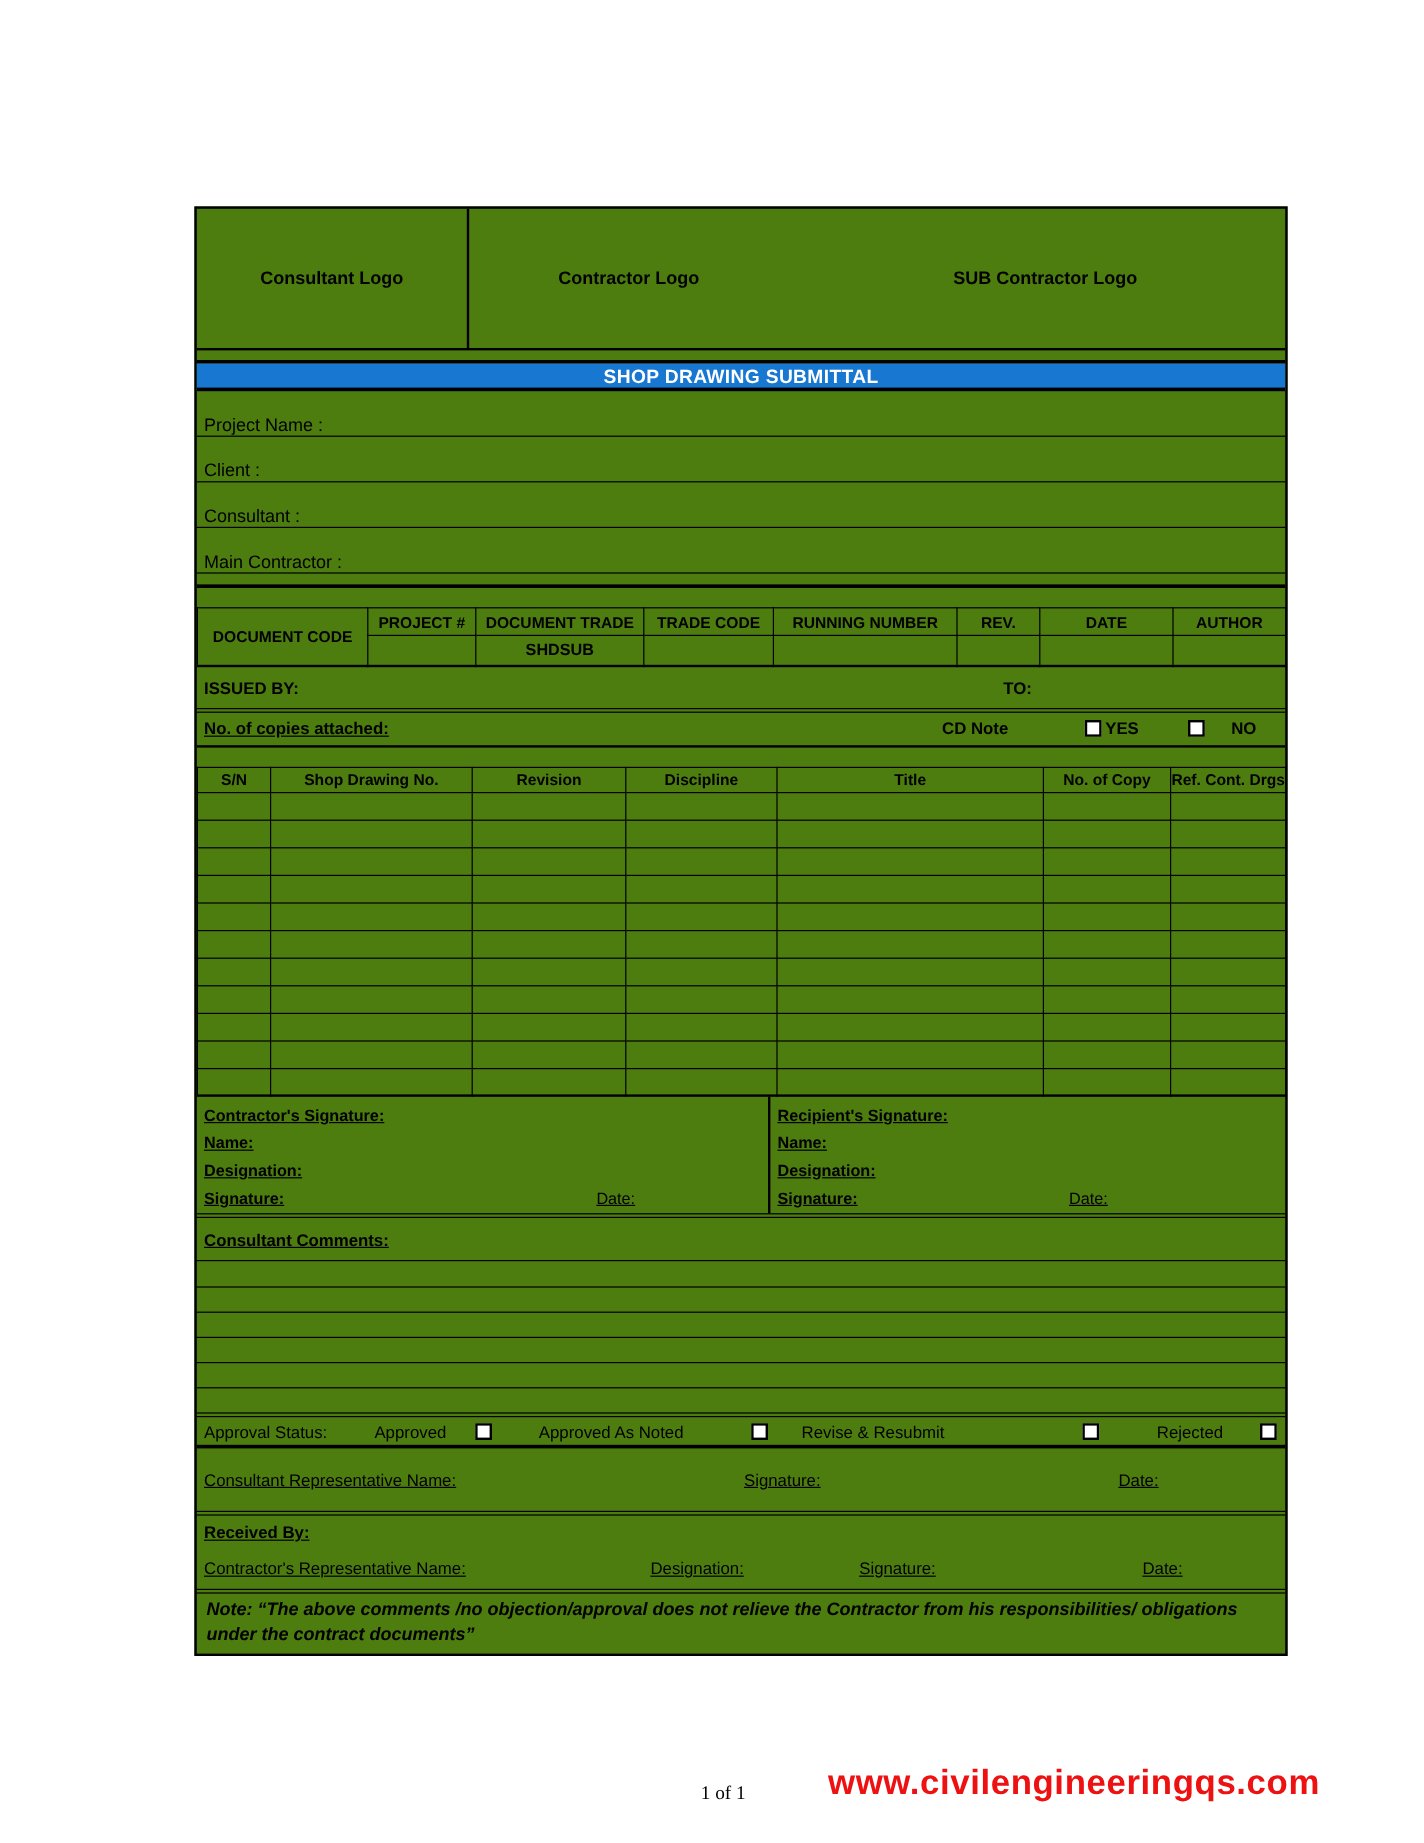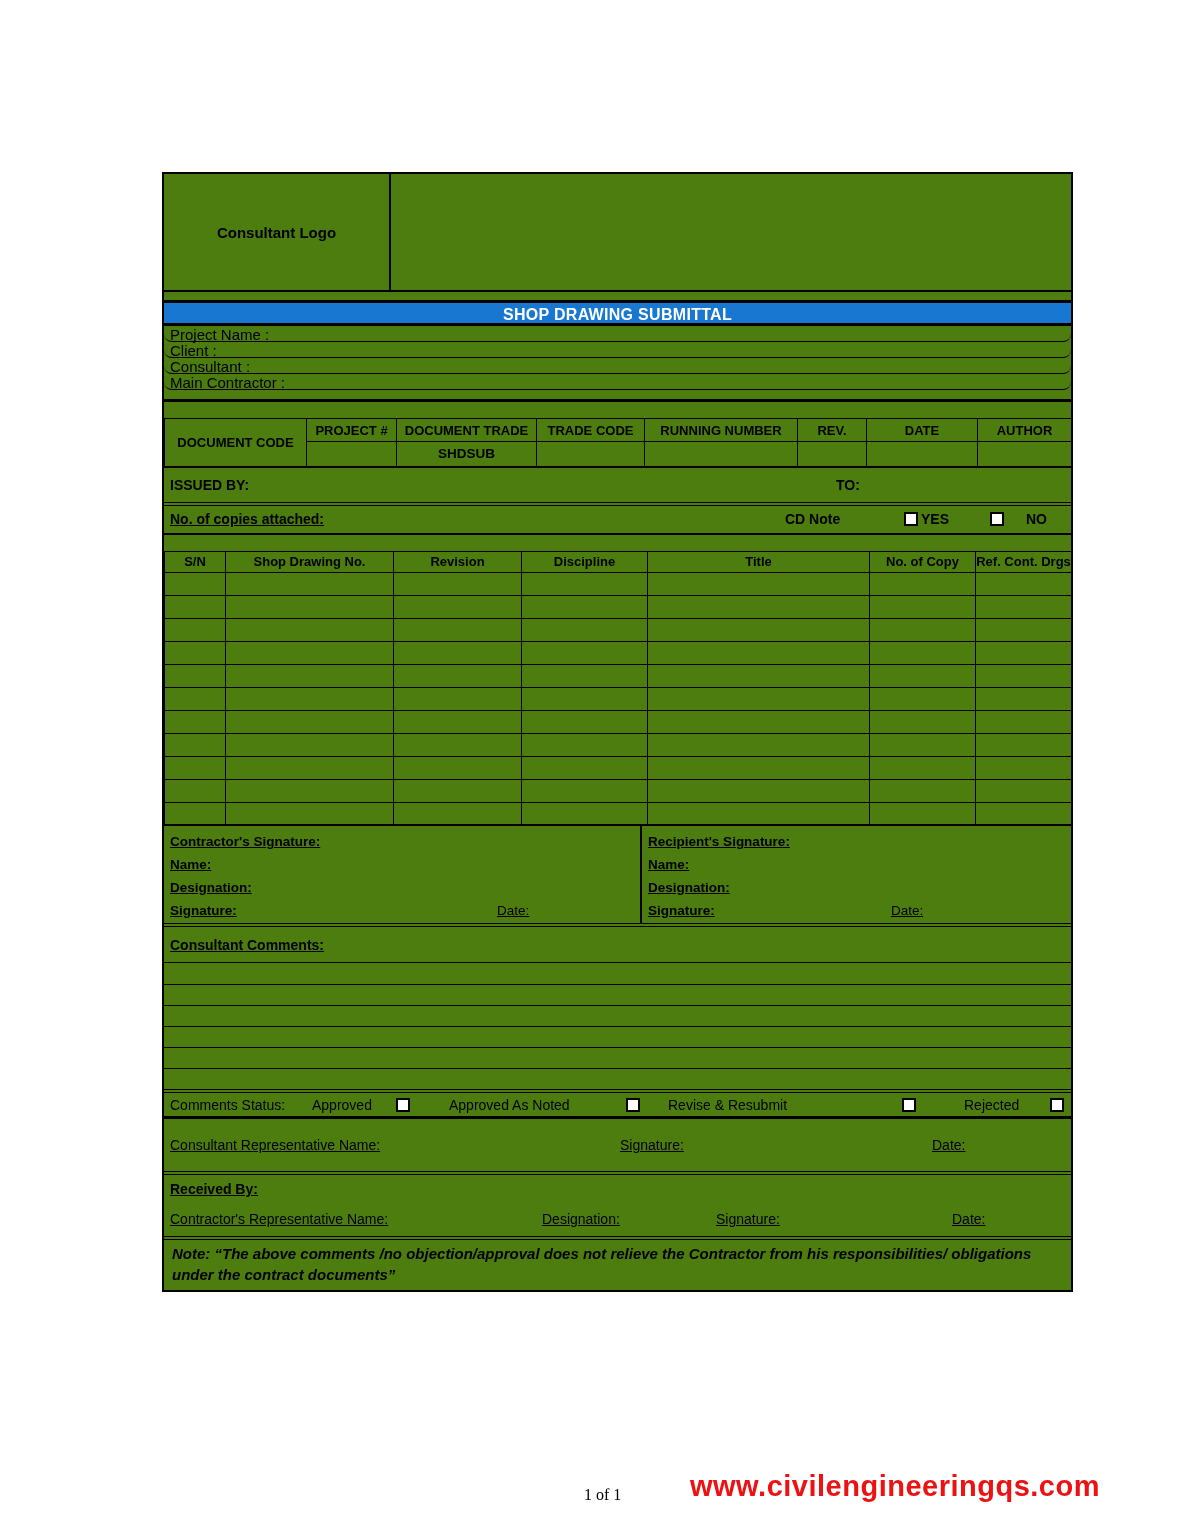--- a/index.html
+++ b/index.html
@@ -31,22 +31,22 @@
   .gap-row { height:11px; border-bottom:3px solid #000; }
 
   .title-bar {
     height:23px; background:#1877D1; border-bottom:3px solid #000;
     color:#fff; font-weight:bold; font-size:16px; line-height:23px;
     text-align:center; letter-spacing:.3px;
   }
 
   
   .info-row {
-    height:16px; border-bottom:1px solid #000;
-    display:flex; align-items:flex-start; padding-left:6px; font-size:15px;border-radius:10px;
+    height:38px; border-bottom:1px solid #000;
+    display:flex; align-items:flex-end; padding-left:6px; font-size:15px;
   }
   .blank-strip { height:12px; border-bottom:3px solid #000; }
 
   
   table { border-collapse:collapse; width:100%; table-layout:fixed;margin-top:16px; }
   .doc-table { border-bottom:2px solid #000; }
   .doc-table th, .doc-table td {
     border:1px solid #000; text-align:center; font-size:13px; font-weight:bold;
   }
   .doc-table th { height:23px; }
@@ -128,20 +128,24 @@
   }
 </style>
 </head>
 <body>
 
 <div class="form">
 
   <div class="logo-row">
     <div class="logo-cell-left">
       <span>Consultant Logo</span>
+    </div>
+    <div class="logo-cell-right">
+      <span class="contractor-logo">Contractor Logo</span>
+      <span class="subcontractor-logo">SUB Contractor Logo</span>
     </div>
   </div>
 
   <div class="gap-row"></div>
 
   <div class="title-bar">SHOP DRAWING SUBMITTAL</div>
 
   <div class="info-row">
     <span>Project Name :</span>
   </div>
@@ -355,21 +359,21 @@
   <div class="comments-rows">
       <div class="comment-row"></div>
       <div class="comment-row"></div>
       <div class="comment-row"></div>
       <div class="comment-row"></div>
       <div class="comment-row"></div>
       <div class="comment-row"></div>
     </div>
 
   <div class="approval-row">
-    <span style="left:6px">Comments Status:</span>
+    <span style="left:6px">Approval Status:</span>
     <span style="left:148px">Approved</span>
     <span class="cb" style="left:232px"></span>
     <span style="left:285px">Approved As Noted</span>
     <span class="cb" style="left:462px"></span>
     <span style="left:504px">Revise &amp; Resubmit</span>
     <span class="cb" style="left:738px"></span>
     <span style="left:800px">Rejected</span>
     <span class="cb" style="left:886px"></span>
   </div>
 

